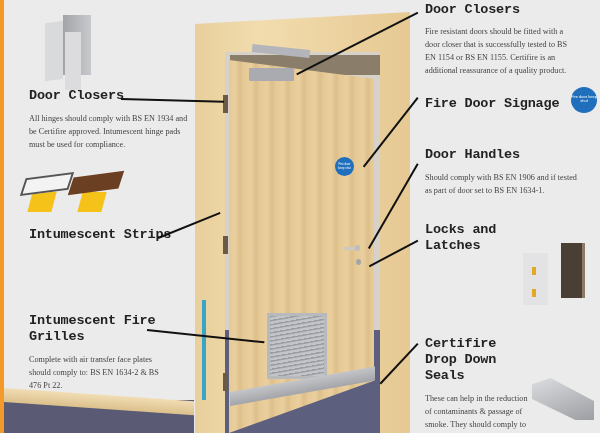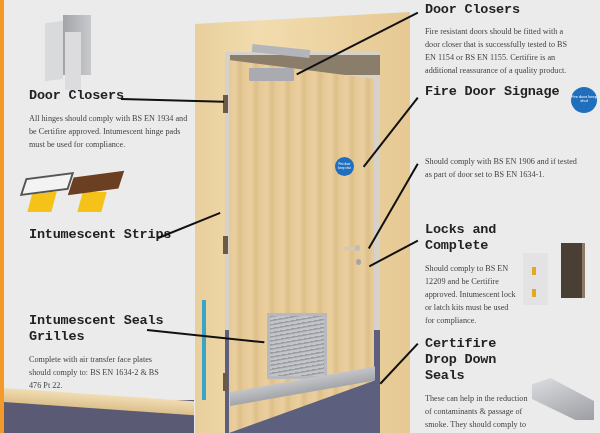--- a/index.html
+++ b/index.html
@@ -89,37 +89,37 @@
 <div class="sign" style="left:571px;top:87px;width:26px;height:26px;font-size:4px;padding-top:8px">Fire door keep shut</div>
 
 <div class="callout" style="left:29px;top:88px;width:160px">
   <h2>Door Closers</h2>
   <p>All hinges should comply with BS EN 1934 and be Certifire approved. Intumescent hinge pads must be used for compliance.</p>
 </div>
 <div class="callout" style="left:29px;top:227px;width:150px">
   <h2>Intumescent Strips</h2>
 </div>
 <div class="callout" style="left:29px;top:313px;width:140px">
-  <h2>Intumescent Seals Grilles</h2>
+  <h2>Intumescent Fire Grilles</h2>
   <p>Complete with air transfer face plates should comply to: BS EN 1634-2 &amp; BS 476 Pt 22.</p>
 </div>
 
 <div class="callout" style="left:425px;top:2px;width:150px">
   <h2>Door Closers</h2>
   <p style="margin-top:7px">Fire resistant doors should be fitted with a door closer that is successfully tested to BS EN 1154 or BS EN 1155. Certifire is an additional reassurance of a quality product.</p>
 </div>
-<div class="callout" style="left:425px;top:84px;width:140px">
+<div class="callout" style="left:425px;top:96px;width:140px">
   <h2>Fire Door Signage</h2>
 </div>
 <div class="callout" style="left:425px;top:147px;width:160px">
+  <h2>Door Handles</h2>
   <p>Should comply with BS EN 1906 and if tested as part of door set to BS EN 1634-1.</p>
 </div>
 <div class="callout" style="left:425px;top:222px;width:95px">
-  <h2>Locks and Complete</h2>
-  <p>Should comply to BS EN 12209 and be Certifire approved. Intumescent lock or latch kits must be used for compliance.</p>
+  <h2>Locks and Latches</h2>
 </div>
 <div class="callout" style="left:425px;top:336px;width:105px">
   <h2>Certifire Drop Down Seals</h2>
   <p>These can help in the reduction of contaminants &amp; passage of smoke. They should comply to BS 476 Pt 20 &amp; 22.</p>
 </div>
 
 <div class="arrow" style="left:121px;top:98px;width:103px;transform:rotate(1.5deg)"></div>
 <div class="arrow" style="left:158px;top:237px;width:67px;transform:rotate(-22deg)"></div>
 <div class="arrow" style="left:147px;top:329px;width:118px;transform:rotate(6deg)"></div>
 <div class="arrow" style="left:418px;top:12px;width:136px;transform:rotate(153deg);transform-origin:left center"></div>

